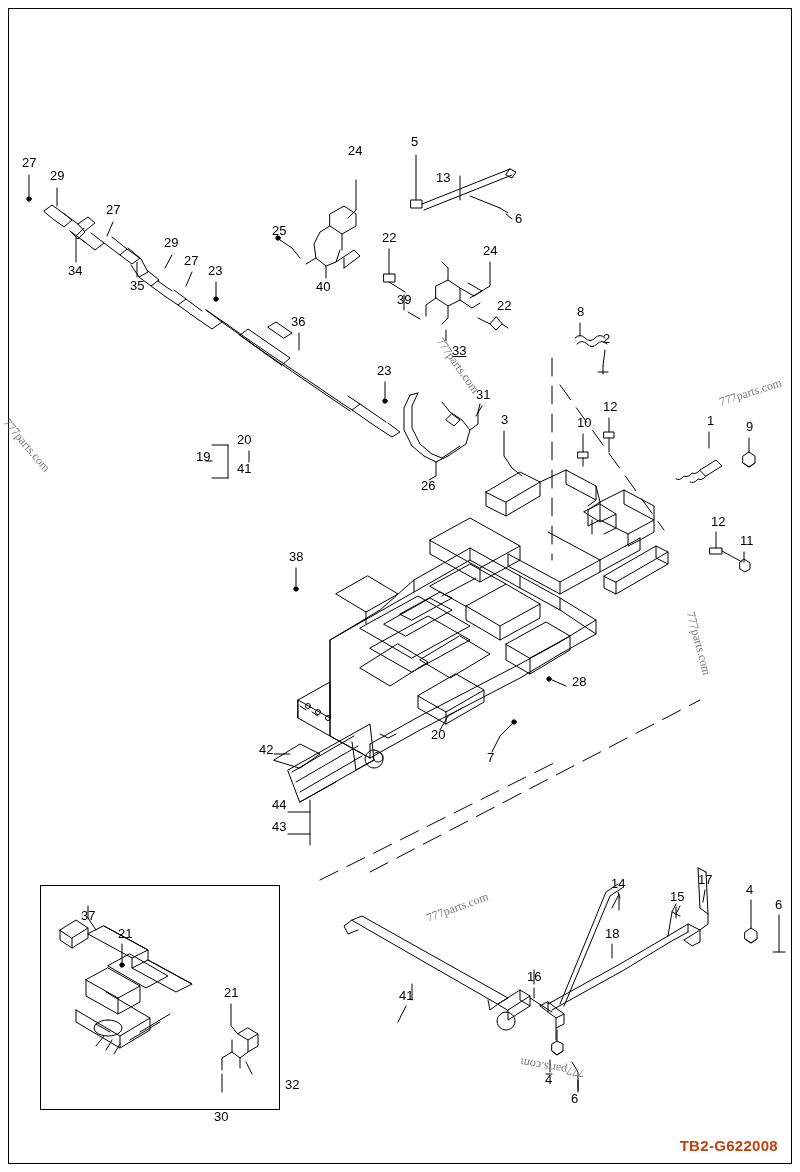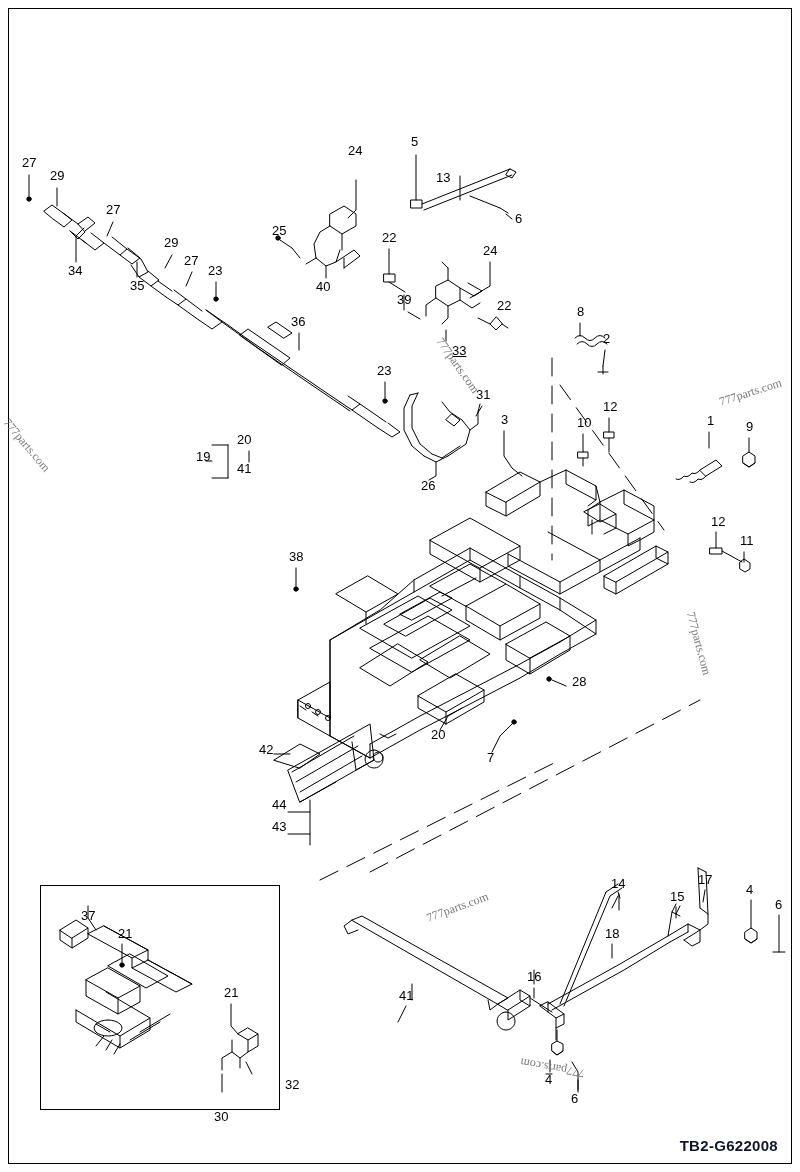--- a/index.html
+++ b/index.html
@@ -48,21 +48,21 @@
     color: #7a7a7a;
     white-space: nowrap;
   }
   .part-number {
     position: absolute;
     right: 22px;
     bottom: 18px;
     font-family: "Liberation Sans", sans-serif;
     font-size: 15px;
     font-weight: bold;
-    color: #0f172a;
+    color: #c2410c;
     letter-spacing: 0.3px;
   }
   .inset-box {
     position: absolute;
     left: 40px;
     top: 885px;
     width: 240px;
     height: 225px;
     border: 1px solid #000000;
     box-sizing: border-box;

